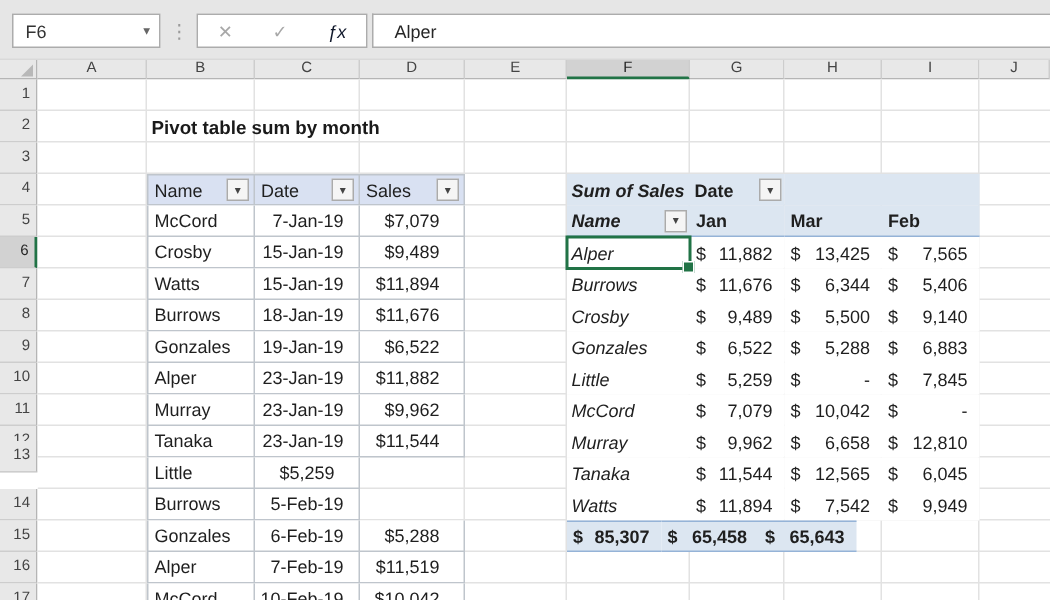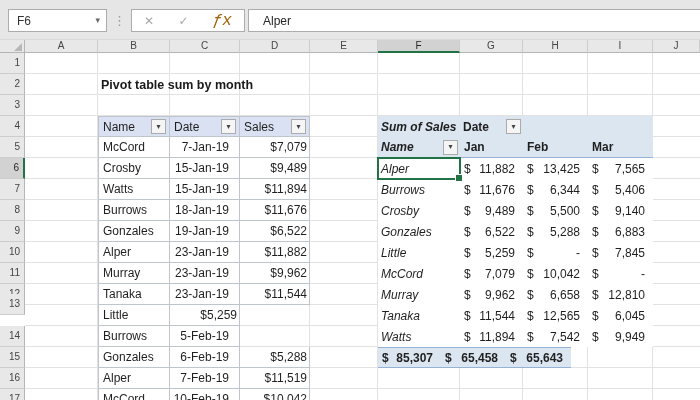--- a/index.html
+++ b/index.html
@@ -23,21 +23,21 @@
   .dots{
     position:absolute;left:113px;top:9px;height:23px;display:flex;align-items:center;
     color:#9b9b9b;font-size:13px;letter-spacing:0;
   }
   .fbtns{
     position:absolute;left:131px;top:9px;width:114px;height:23px;
     background:#fff;border:1px solid #acacac;box-sizing:border-box;
     display:flex;align-items:center;justify-content:space-around;
   }
   .fx-x,.fx-c{font-size:12px;color:#a8a8a8;line-height:1;}
-  .fx-f{font-size:16px;color:#a16207;font-style:italic;font-family:Liberation Mono, monospace;}
+  .fx-f{font-size:12px;color:#0f172a;font-style:italic;font-family:Liberation Sans, sans-serif;}
   .finput{
     position:absolute;left:248px;top:9px;width:452px;height:23px;
     background:#fff;border:1px solid #acacac;border-right:none;box-sizing:border-box;
     display:flex;align-items:center;padding-left:14px;font-size:12px;color:#262626;
   }
   
   #sheet{position:absolute;left:0;top:40px;width:700px;height:360px;overflow:hidden;background:#fff;}
   #corner{
     position:absolute;left:0;top:0;width:25px;height:13px;background:#e8e8e8;
     border-right:1px solid #b5b5b5;border-bottom:1px solid #b5b5b5;box-sizing:border-box;
@@ -71,21 +71,21 @@
   #srcTable{position:absolute;left:73px;top:63px;width:212px;}
   .t-row{display:flex;height:21px;box-sizing:border-box;}
   .t-cell{
     box-sizing:border-box;height:21px;border-right:1px solid #bfc5cc;border-bottom:1px solid #bfc5cc;
     font-size:12px;color:#1f1f1f;display:flex;align-items:center;background:#fff;overflow:hidden;
   }
   .t-cell.first{border-left:1px solid #bfc5cc;}
   .t-head .t-cell{background:var(--tblhead);border-top:1px solid #bfc5cc;justify-content:space-between;padding:0 3px 0 4px;}
   .t-name{width:72px;padding-left:4px;}
   .t-date{width:70px;justify-content:flex-end;padding-right:10px;}
-  .t-sales{width:70px;justify-content:flex-end;padding-right:2px;}
+  .t-sales{width:70px;justify-content:flex-end;padding-right:16px;}
   .t-head .t-name{width:72px;padding:0 3px 0 4px;}
   .t-head .t-date,.t-head .t-sales{justify-content:space-between;padding:0 3px 0 4px;}
   .filter-btn{
     width:15px;height:15px;background:#f5f5f5;border:1px solid #ababab;box-sizing:border-box;
     display:flex;align-items:center;justify-content:center;font-size:8px;color:#444;line-height:1;flex:none;
   }
   
   #pivot{position:absolute;left:353px;top:63px;width:275px;}
   .p-row{display:flex;height:21px;box-sizing:border-box;}
   .p-cell{
@@ -281,22 +281,22 @@
             </div>
             <div class="p-cell p-c2"></div>
             <div class="p-cell p-c3"></div>
           </div>
           <div class="p-row p-hdr p-hdr2">
             <div class="p-cell p-c0">
               <span>Name</span>
               <div class="filter-btn">▾</div>
             </div>
             <div class="p-cell p-c1" style="padding-left: 4px;">Jan</div>
+            <div class="p-cell p-c3" style="padding-left: 4px;">Mar</div>
             <div class="p-cell p-c2" style="padding-left: 4px;">Feb</div>
-            <div class="p-cell p-c3" style="padding-left: 4px;">Mar</div>
           </div>
           <div class="p-row">
             <div class="p-cell p-c0">Alper</div>
             <div class="p-cell p-num p-c1">
               <span class="cur">$</span>
               <span class="val">11,882</span>
             </div>
             <div class="p-cell p-num p-c2">
               <span class="cur">$</span>
               <span class="val">13,425</span>

